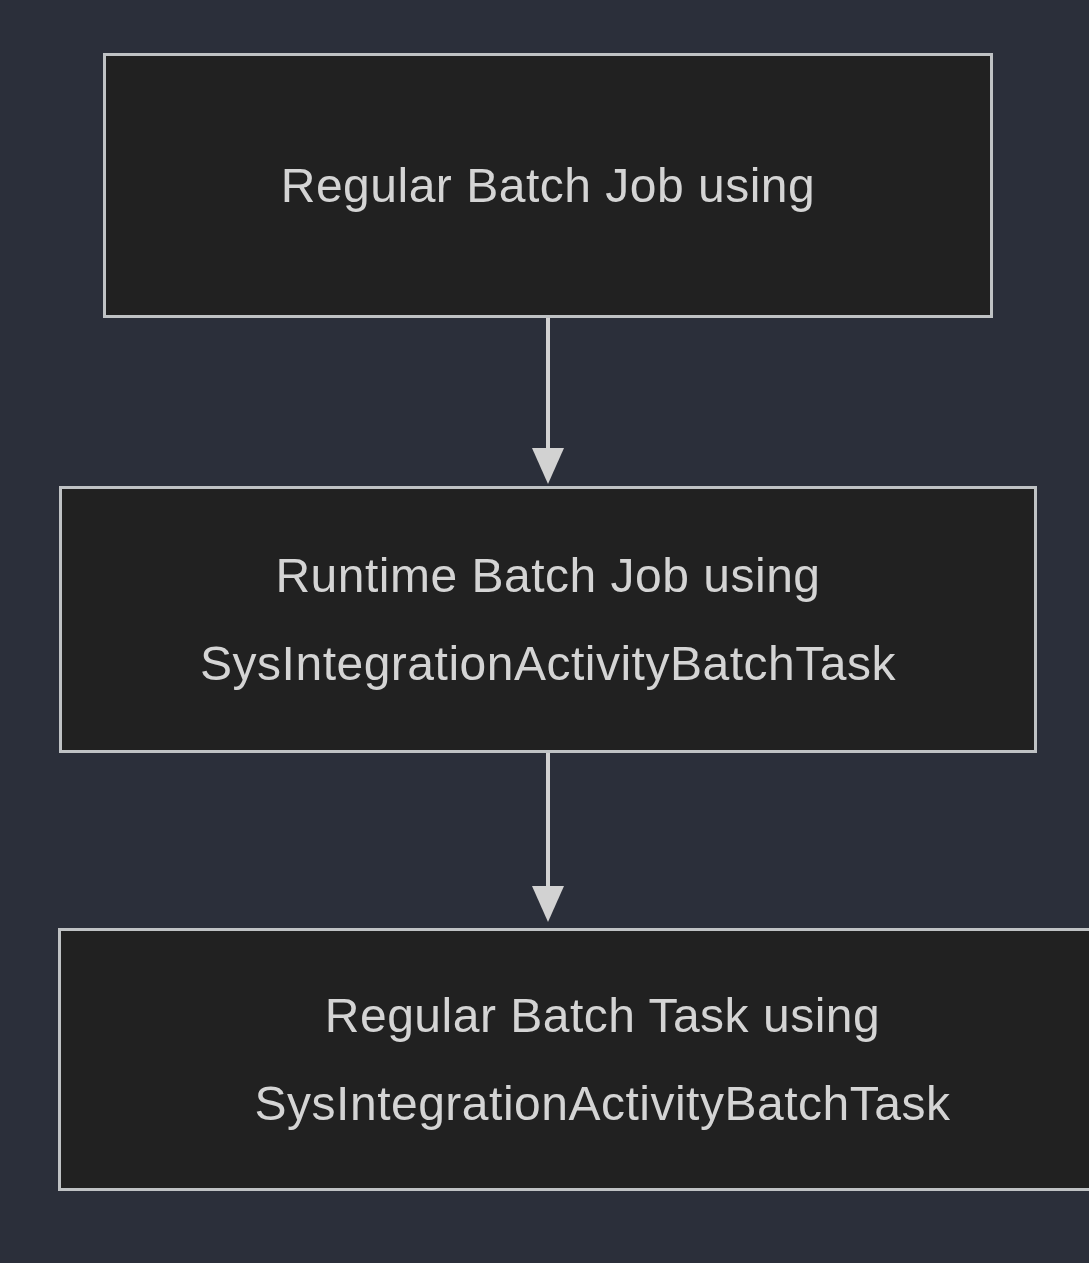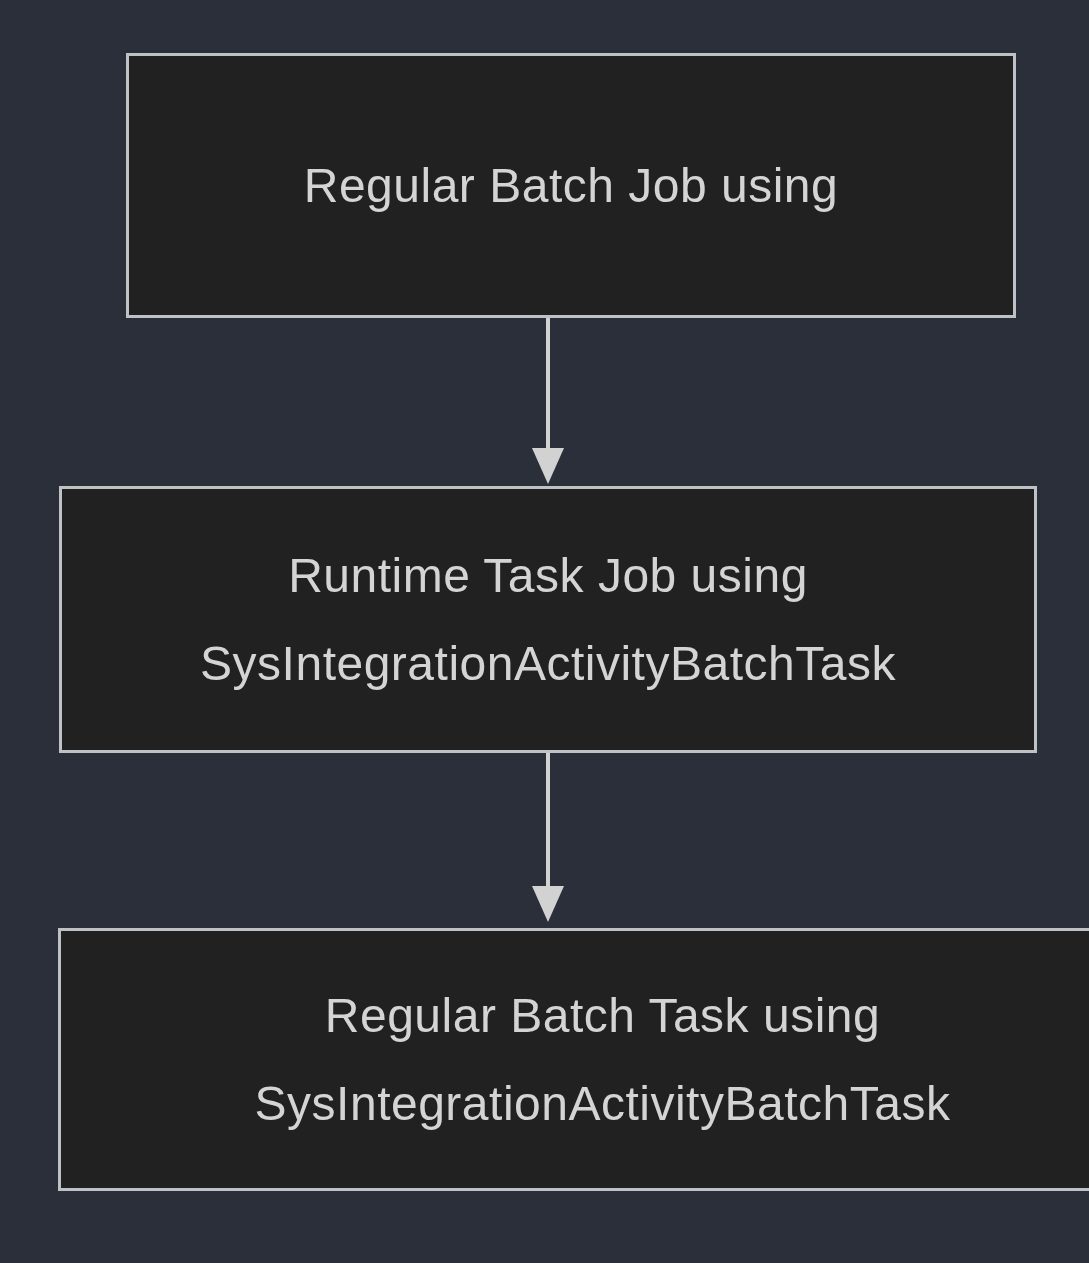--- a/index.html
+++ b/index.html
@@ -30,21 +30,21 @@
     color: var(--text);
     display: flex;
     flex-direction: column;
     justify-content: center;
     align-items: center;
     text-align: center;
     font-size: 48px;
     line-height: 88px;
     letter-spacing: 0.5px;
   }
-  .node-1 { left: 103px; top: 53px;  width: 890px; height: 265px; margin-left: 23px; }
+  .node-1 { left: 103px; top: 53px;  width: 890px; height: 265px; }
   .node-2 { left: 59px;  top: 486px; width: 978px; height: 267px; }
   .node-3 { left: 58px;  top: 928px; width: 1089px; height: 263px; }
   .node-line { display: block; }
   .arrows-layer {
     position: absolute;
     left: 0; top: 0;
     width: 1089px;
     height: 1263px;
     pointer-events: none;
   }
@@ -60,21 +60,21 @@
 </head>
 <body>
 
 <div class="canvas">
 
   <div class="node node-1">
     <span class="node-line">Regular Batch Job using</span>
   </div>
 
   <div class="node node-2">
-    <span class="node-line">Runtime Task Job using</span>
+    <span class="node-line">Runtime Batch Job using</span>
     <span class="node-line">SysIntegrationActivityBatchTask</span>
   </div>
 
   <div class="node node-3">
     <span class="node-line">Regular Batch Task using</span>
     <span class="node-line">SysIntegrationActivityBatchTask</span>
   </div>
 
   <svg class="arrows-layer" width="1089" height="1263" viewBox="0 0 1089 1263" aria-hidden="true">
     <g>

